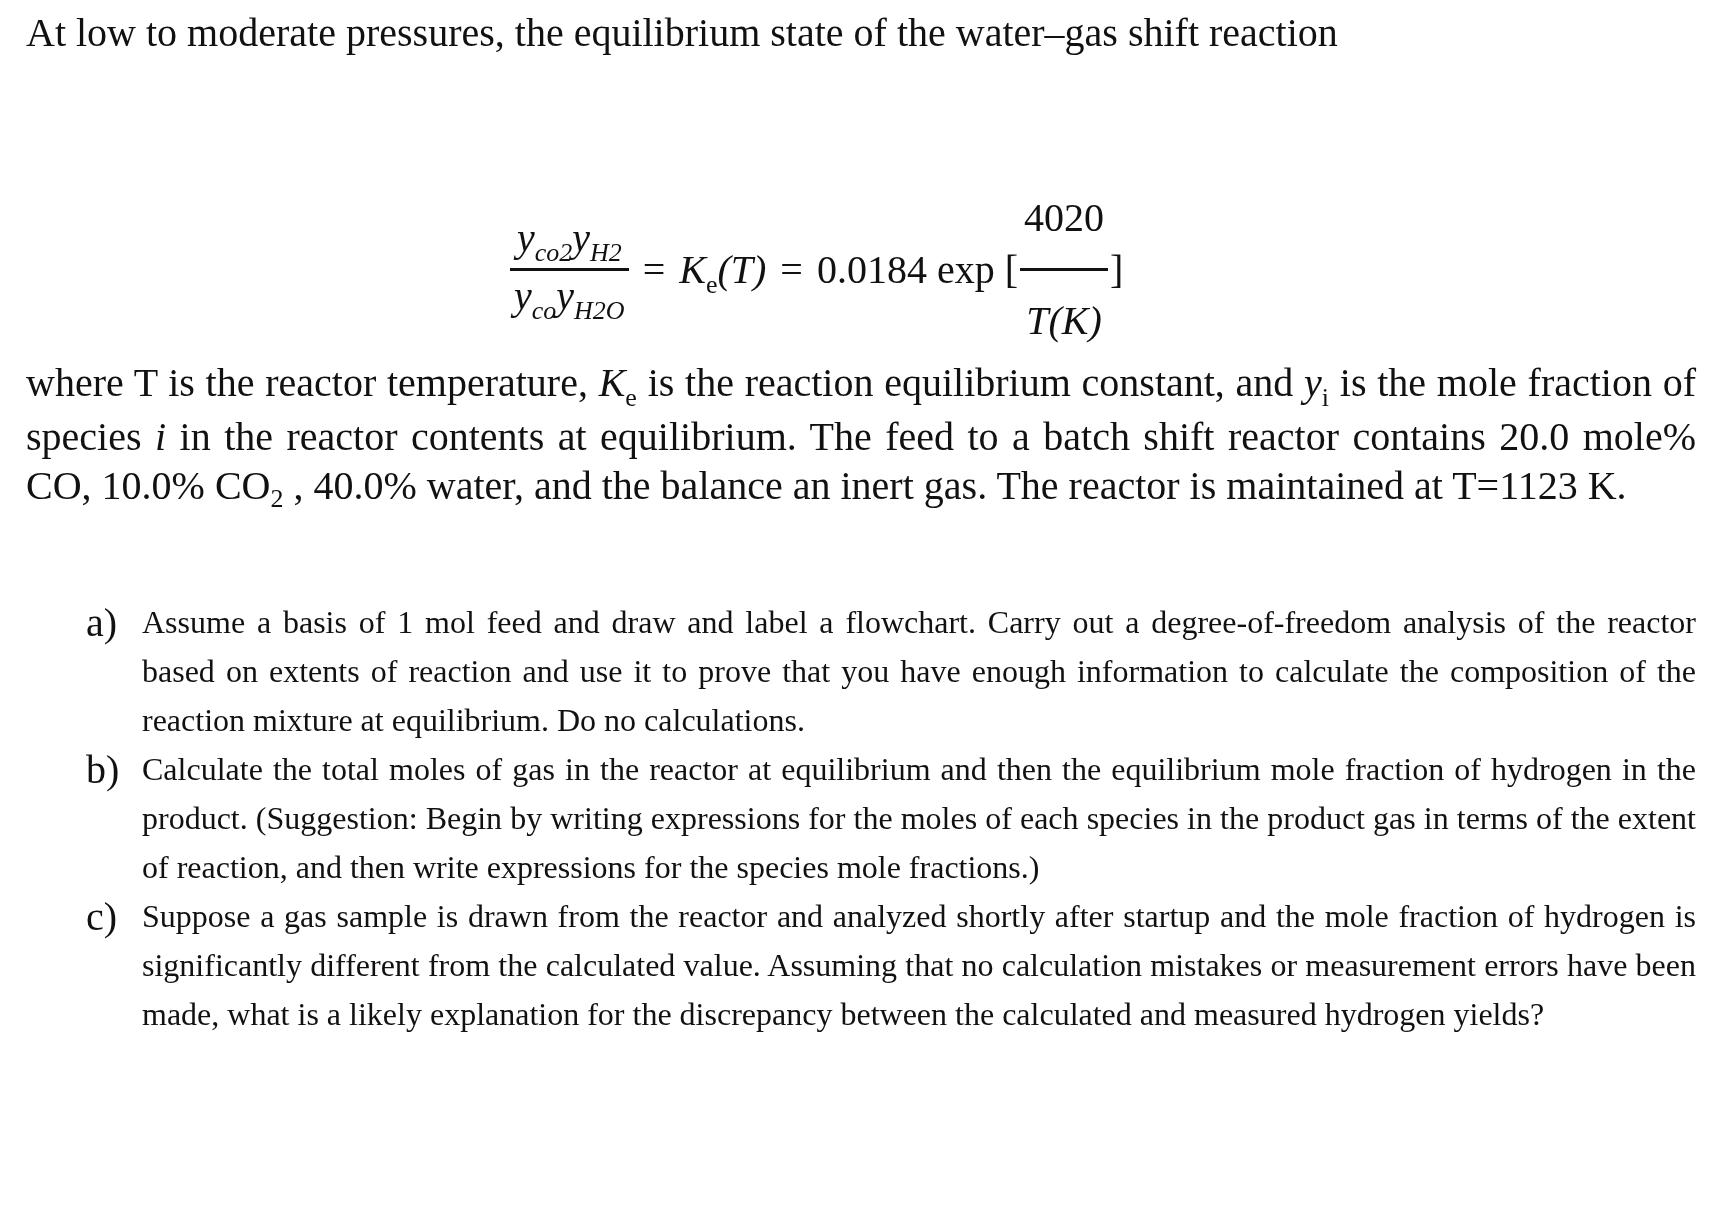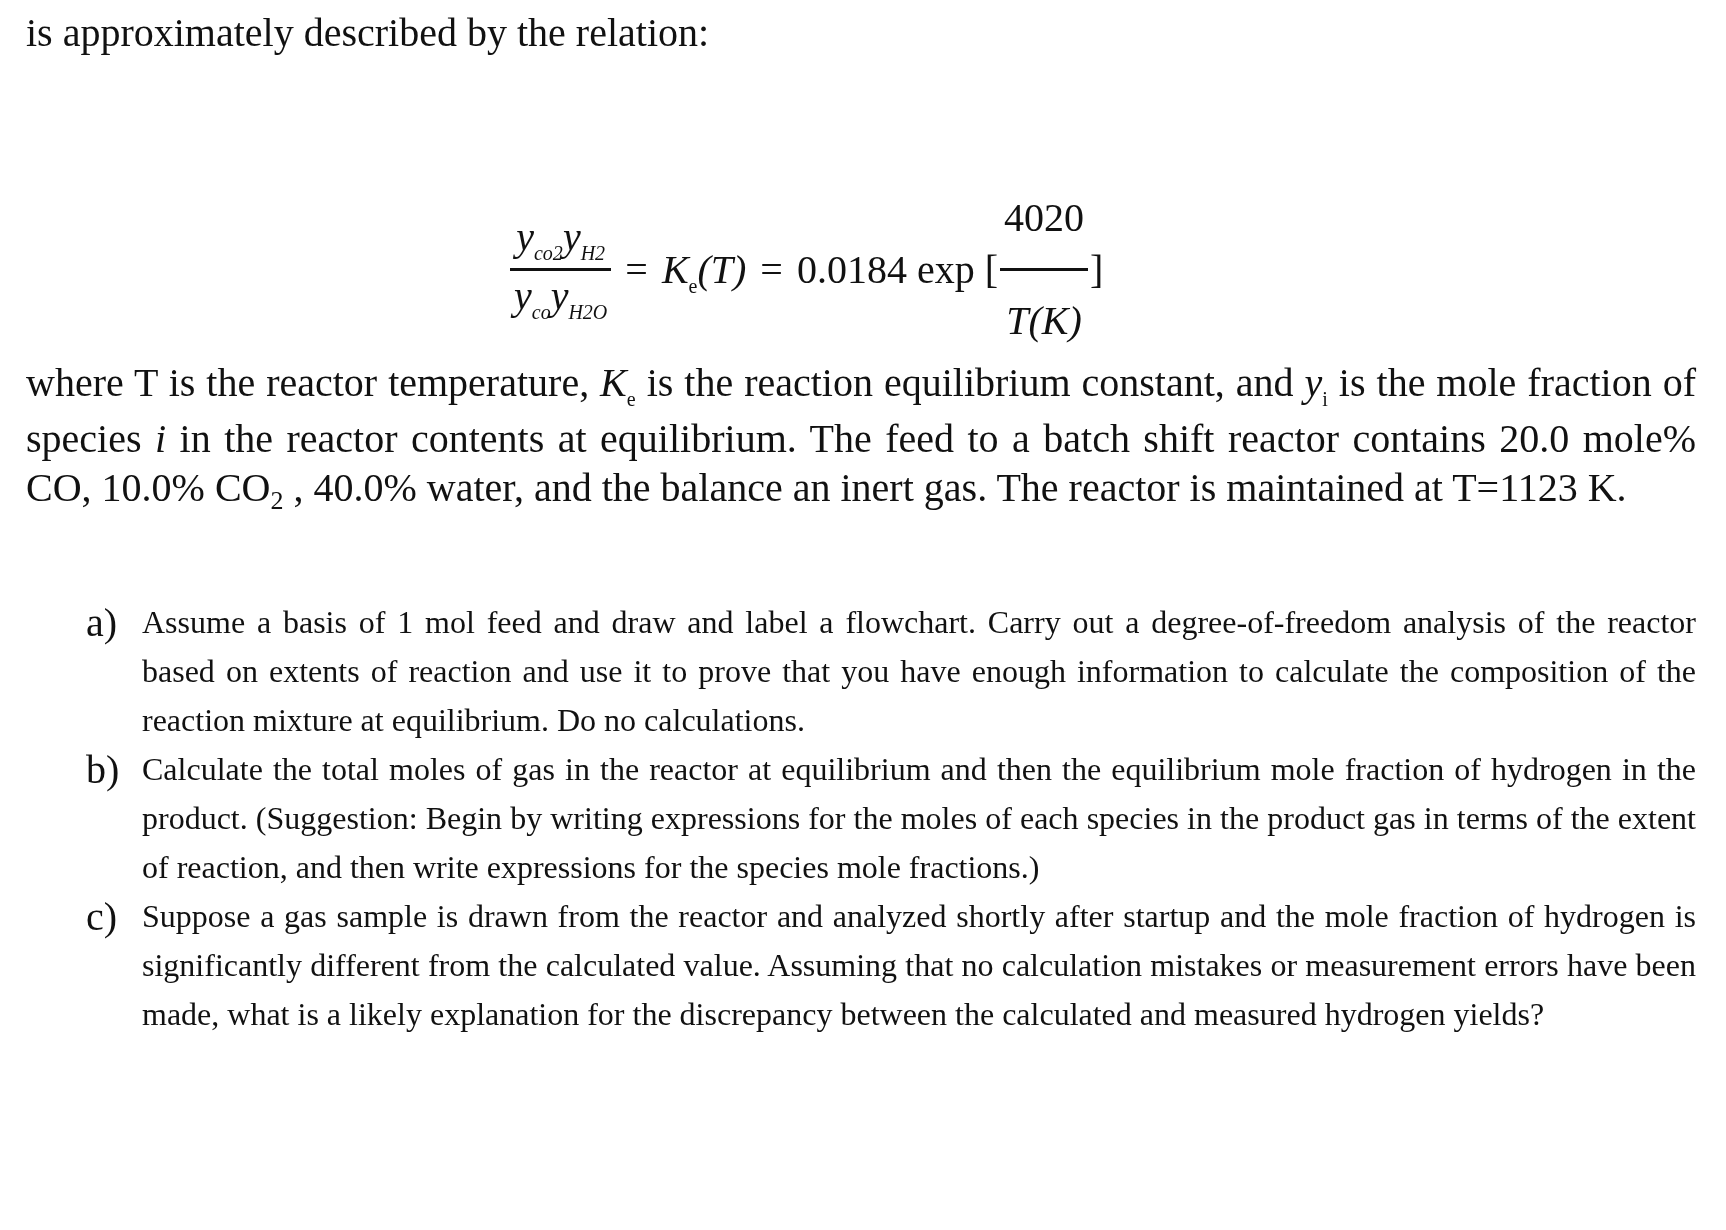--- a/index.html
+++ b/index.html
@@ -13,40 +13,40 @@
     .intro { position: absolute; left: 0; top: 0; width: 1670px; }
     .sub { font-size: 26px; position: relative; top: 8px; }
     .equation {
       position: absolute; left: 484px; top: 196px; height: 130px;
       font-size: 40px; display: flex; align-items: center;
       font-family: "Liberation Serif", "DejaVu Serif", serif;
     }
     .frac { display: inline-flex; flex-direction: column; align-items: center; }
     .frac .num, .frac .den { font-style: italic; padding: 0 4px; line-height: 50px; }
     .frac .bar { height: 3px; background: #111; align-self: stretch; }
-    .msub { font-size: 20px; position: relative; top: 10px; }
+    .msub { font-size: 26px; position: relative; top: 10px; }
     .eq-sep { margin: 0 14px; }
     .it { font-style: italic; }
     .small-frac { display: inline-flex; flex-direction: column; align-items: center; vertical-align: middle; margin: 0 2px; gap: 28px; }
     .small-frac .num, .small-frac .den { line-height: 44px; padding: 0 4px; }
     .small-frac .bar { height: 3px; background: #111; align-self: stretch; }
     .desc { position: absolute; left: 0; top: 350px; width: 1670px; text-align: justify; }
     .desc .p { text-align: justify; }
     .questions { position: absolute; left: 60px; top: 590px; width: 1610px; }
     .q { display: flex; margin: 0; }
     .q .label { width: 56px; flex: none; font-size: 40px; line-height: 49px; }
     .q .text { flex: 1; font-size: 32px; line-height: 49px; text-align: justify; }
   </style>
 </head>
 <body>
 
 <div class="page">
 
   <div class="intro">
-    <p class="p">is approximately described by the relation:</p>
+    <p class="p">At low to moderate pressures, the equilibrium state of the water–gas shift reaction</p>
   </div>
 
   <div class="equation">
     <span class="frac">
       <span class="num"><span>y</span><span class="msub">co2</span><span>y</span><span class="msub">H2</span></span>
       <span class="bar"></span>
       <span class="den"><span>y</span><span class="msub">co</span><span>y</span><span class="msub">H2O</span></span>
     </span>
     <span class="eq-sep">=</span>
     <span><span class="it">K</span><span class="msub">e</span><span class="it">(T)</span></span>

